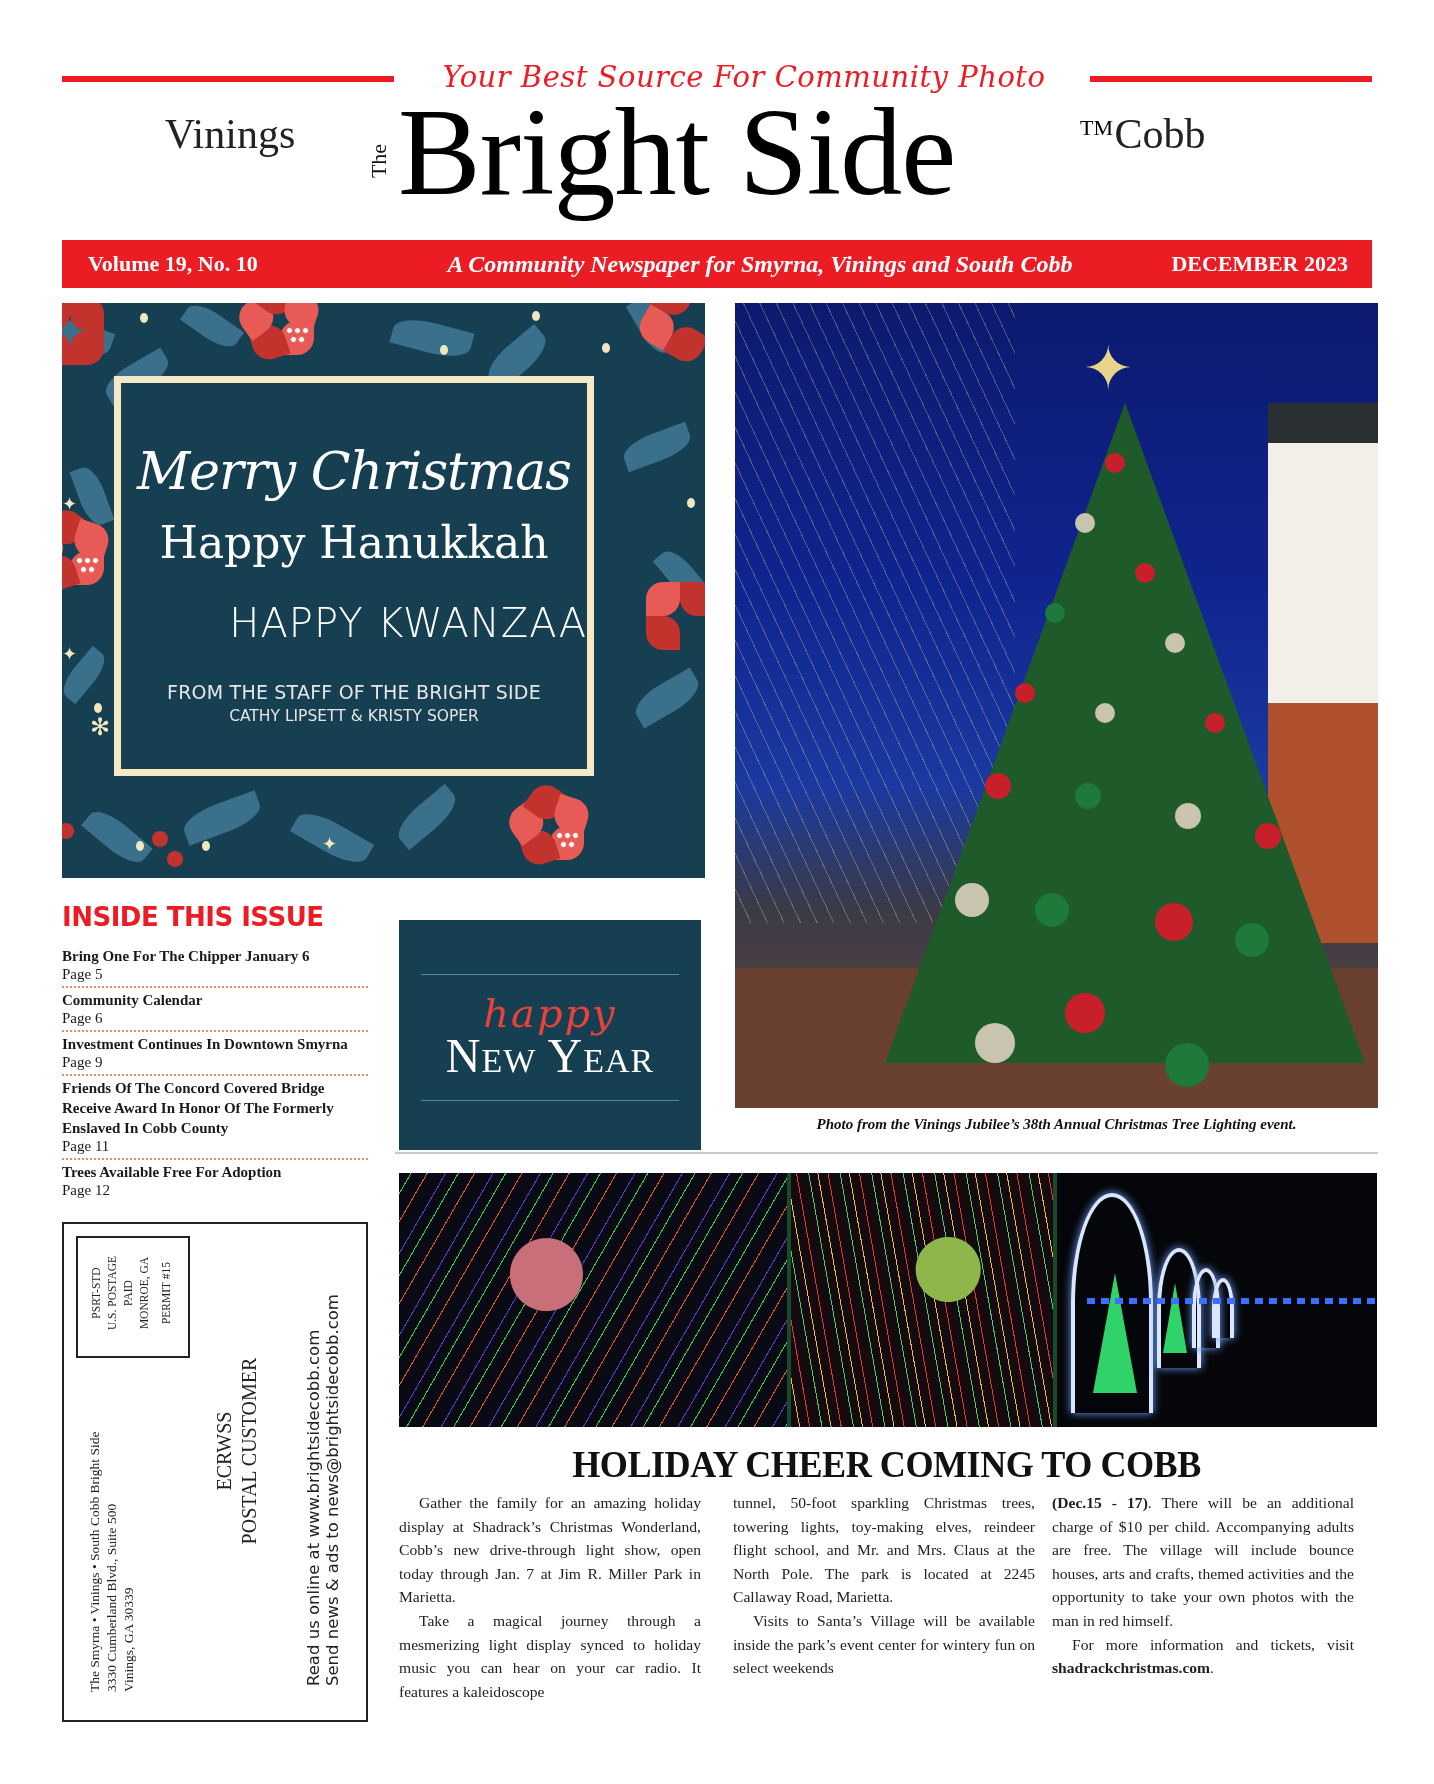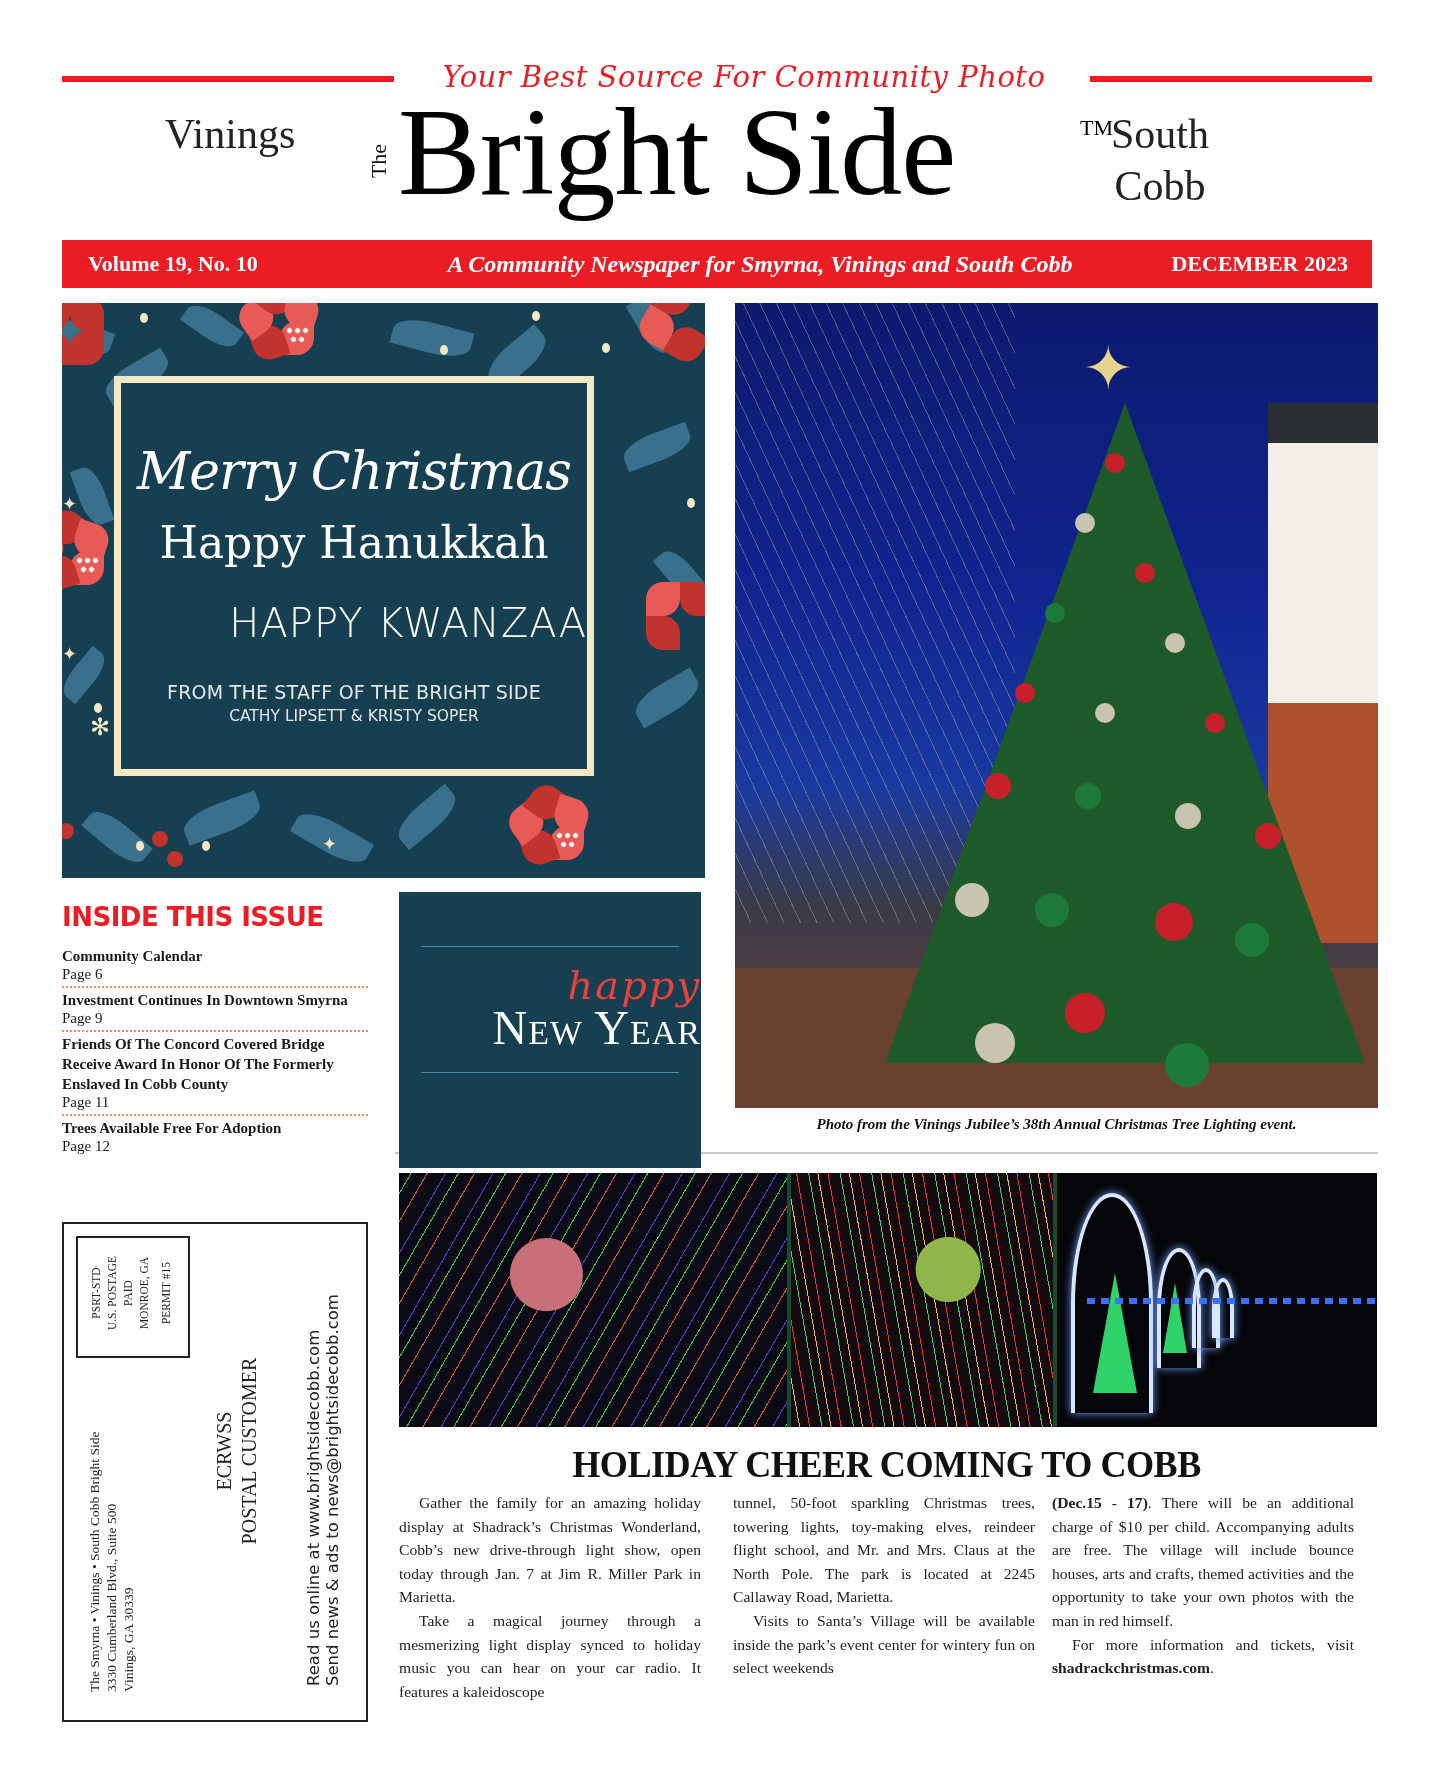--- a/index.html
+++ b/index.html
@@ -71,21 +71,21 @@
 
   
   .inside { position: absolute; top: 902px; left: 62px; width: 306px; }
   .inside h2 { font-family: "DejaVu Sans", sans-serif; color: #ec1c24; font-size: 26px; font-weight: bold; letter-spacing: -0.5px; margin-bottom: 12px; }
   .inside .item { padding: 2px 0 4px; border-bottom: 2px dotted #f08a6a; }
   .inside .item:last-child { border-bottom: none; }
   .inside .t { font-size: 15px; font-weight: bold; line-height: 20px; }
   .inside .p { font-size: 15px; line-height: 16px; }
 
   
-  .hny { position: absolute; top: 892px; left: 399px; width: 302px; height: 276px; background: #163f52; text-align: right; }
+  .hny { position: absolute; top: 920px; left: 399px; width: 302px; height: 230px; background: #163f52; text-align: center; }
   .hny .ln { position: absolute; left: 22px; right: 22px; height: 1px; background: #4f8aa5; }
   .hny .happy { position: absolute; top: 70px; width: 100%; font-family: "DejaVu Serif", serif; font-style: italic; color: #e8423b; font-size: 40px; letter-spacing: 2px; }
   .hny .newyear { position: absolute; top: 108px; width: 100%; font-family: "Liberation Serif", serif; color: #fff; font-size: 48px; letter-spacing: 1px; font-variant: small-caps; }
 
   
   .mail { position: absolute; top: 1222px; left: 62px; width: 306px; height: 500px; border: 2px solid #222; }
   .mail .rot { position: absolute; transform: rotate(-90deg); transform-origin: left top; white-space: nowrap; color: #222; }
   .mail .permit { position: absolute; top: 12px; left: 12px; width: 114px; height: 122px; border: 2px solid #222; }
 
   
@@ -118,21 +118,20 @@
 <div class="tagline-rule right"></div>
 
 <div class="loc-left">
   <div>Vinings</div>
 </div>
 <div class="the-vert">The</div>
 <div class="masthead-title">Bright Side</div>
 <div class="tm">TM</div>
 <div class="loc-right">
   <div class="loc-right-inner">
-    <div>South</div>
     <div>Cobb</div>
   </div>
 </div>
 
 <div class="banner">
   <span class="vol">Volume 19, No. 10</span>
   <span class="sub">A Community Newspaper for Smyrna, Vinings and South Cobb</span>
   <span class="date">DECEMBER 2023</span>
 </div>
 
@@ -268,20 +267,24 @@
   <div class="orn" style="left:330px;top:690px;background:#c8202a;width:40px;height:40px"></div>
   <div class="orn" style="left:240px;top:720px;background:#c9c4b0;width:40px;height:40px"></div>
   <div class="orn" style="left:430px;top:740px;background:#1e7a3a;width:44px;height:44px"></div>
 </div>
 <div class="tree-caption">Photo from the Vinings Jubilee’s 38th Annual Christmas Tree Lighting event.</div>
 <div class="rule-gray"></div>
 
 <div class="inside">
   <h2>INSIDE THIS ISSUE</h2>
   <div class="item">
+    <div class="t">Bring One For The Chipper January 6</div>
+    <div class="p">Page 5</div>
+  </div>
+  <div class="item">
     <div class="t">Community Calendar</div>
     <div class="p">Page 6</div>
   </div>
   <div class="item">
     <div class="t">Investment Continues In Downtown Smyrna</div>
     <div class="p">Page 9</div>
   </div>
   <div class="item">
     <div class="t">Friends Of The Concord Covered Bridge Receive Award In Honor Of The Formerly Enslaved In Cobb County</div>
     <div class="p">Page 11</div>

